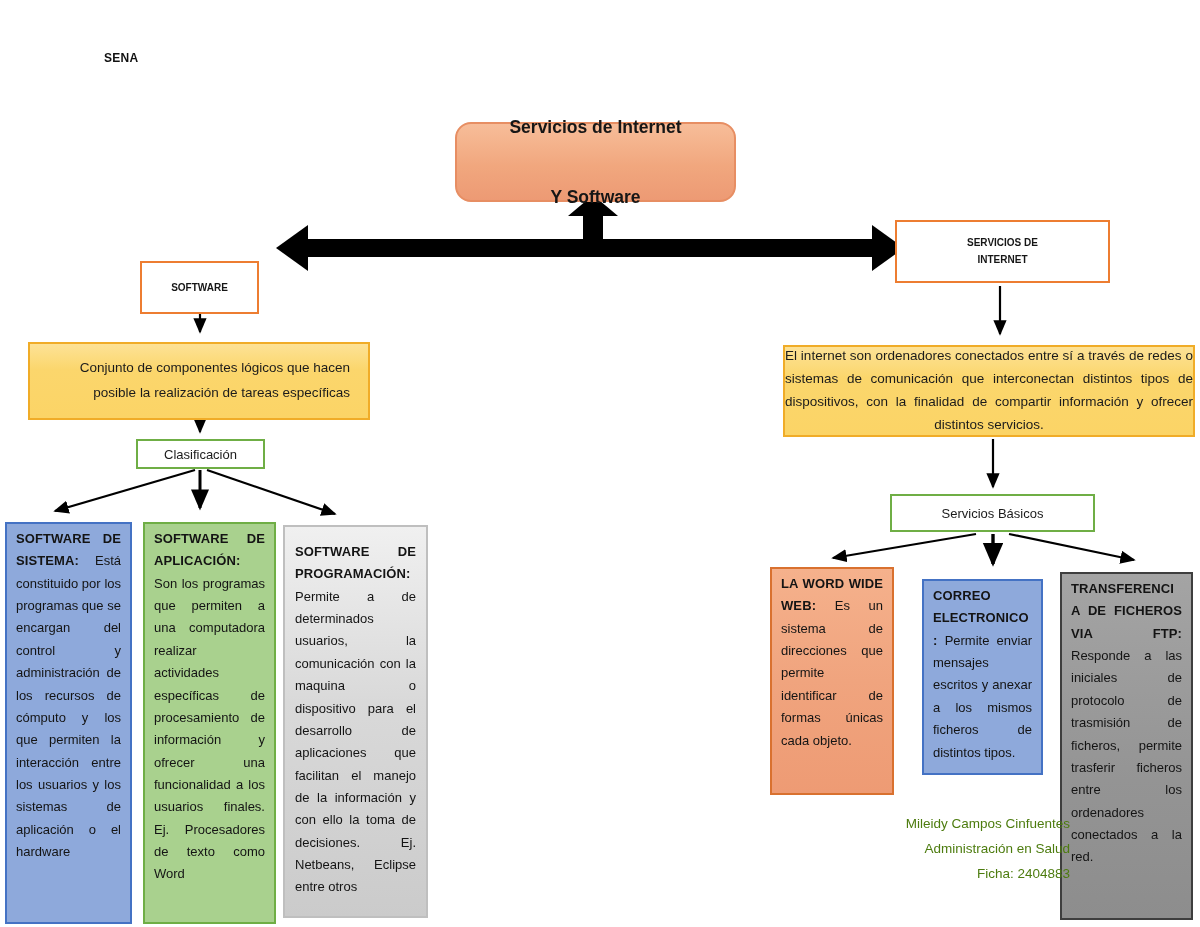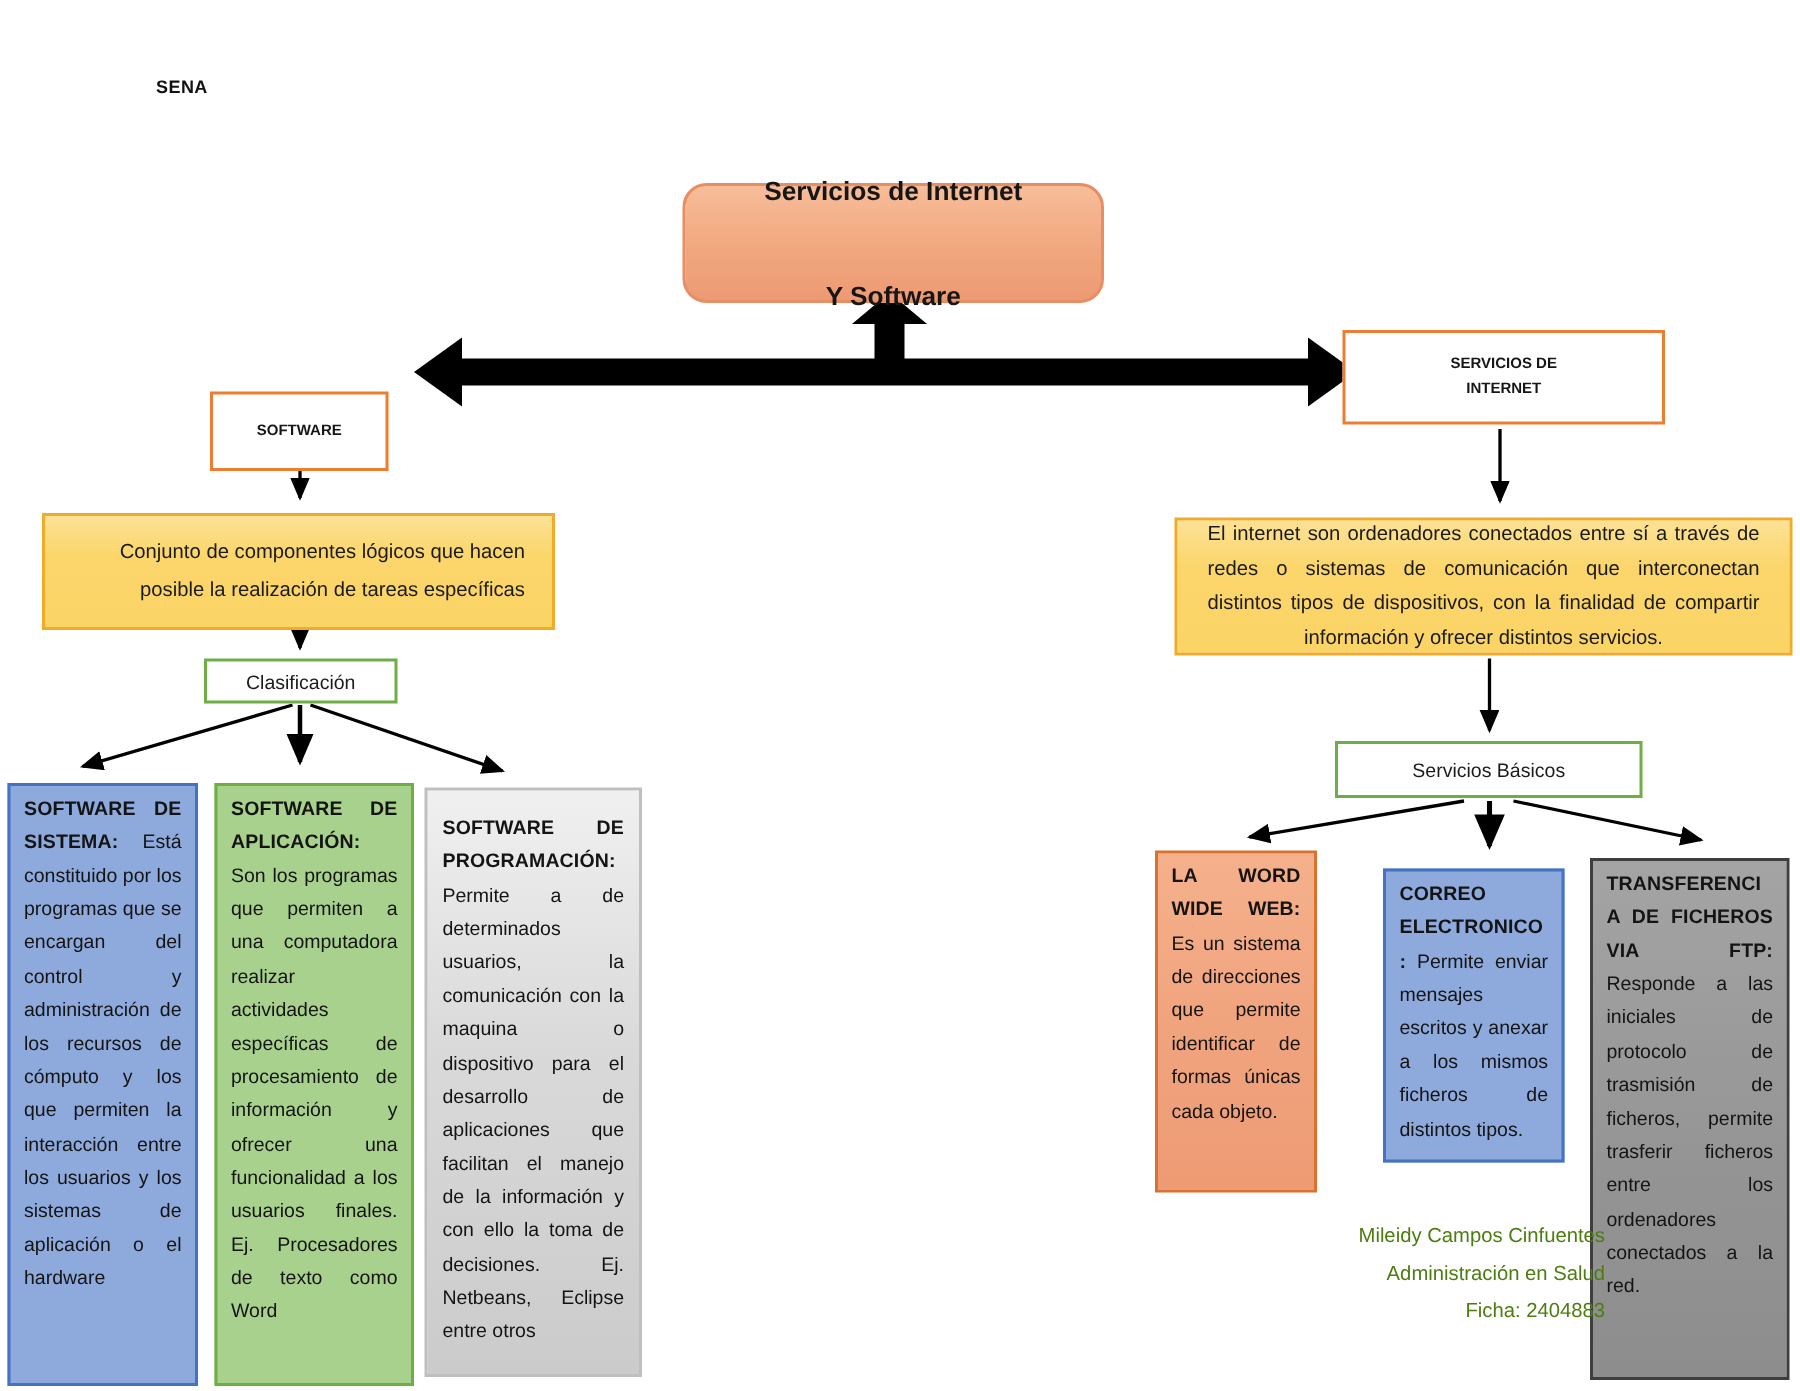--- a/index.html
+++ b/index.html
@@ -22,39 +22,39 @@
   .onode{border:2.5px solid #ED7D31;font-weight:bold;font-size:10px;color:#161616;}
   .software-node{left:140px;top:227px;width:119px;height:53px;margin-top:34px;}
   .internet-node{left:895px;top:220px;width:215px;height:63px;line-height:1.65;flex-direction:column;}
   
   .ydef{
     z-index:2;box-sizing:border-box;border:2px solid #F0AC28;
     background:linear-gradient(180deg,#FDE296 0%,#FBD66C 35%,#FBD466 100%);
     font-size:13.5px;color:#1b1b1b;display:flex;align-items:center;
   }
   .ydef-left{left:28px;top:342px;width:342px;height:78px;padding:6px 18px;text-align:right;line-height:1.85;}
-  .ydef-right{left:783px;top:345px;width:412px;height:92px;padding:6px 20px;text-align:justify;text-align-last:center;line-height:1.7;}
+  .ydef-right{left:783px;top:345px;width:412px;height:92px;padding:6px 0;text-align:justify;text-align-last:center;line-height:1.7;}
   
   .gnode{border:2px solid #6FAE45;font-size:13px;color:#1b1b1b;z-index:2;}
   .clasif{left:136px;top:439px;width:129px;height:30px;}
   .servbas{left:890px;top:494px;width:205px;height:38px;}
   
   .card{z-index:2;box-sizing:border-box;position:absolute;padding:4px 9px;
     font-size:13px;line-height:1.72;color:#141414;text-align:justify;overflow:hidden;
     overflow-wrap:break-word;word-break:break-word;}
   .card b{letter-spacing:.1px;}
   .card-blue{background:#8EA9DB;border:2px solid #4472C4;}
   .card-green{background:#A9D18E;border:2px solid #6FAE45;}
   .card-graylight{background:linear-gradient(180deg,#F0F0F0 0%,#D9D9D9 45%,#CBCBCB 100%);border:2px solid #BFBFBF;}
   .card-salmon{background:linear-gradient(180deg,#F5B18C 0%,#F0A47E 50%,#EE9B74 100%);border:2px solid #D9712F;}
   .card-graydark{background:linear-gradient(180deg,#A4A4A4 0%,#949494 60%,#8D8D8D 100%);border:2px solid #3E3E3E;}
   .c-sistema{left:5px;top:522px;width:127px;height:402px;}
   .c-aplicacion{left:143px;top:522px;width:133px;height:402px;}
   .c-programacion{left:283px;top:525px;width:145px;height:393px;padding:14px 10px;}
-  .c-www{left:770px;top:567px;width:108px;height:228px;}
+  .c-www{left:770px;top:567px;width:124px;height:228px;}
   .c-correo{left:922px;top:579px;width:121px;height:196px;}
   .c-ftp{left:1060px;top:572px;width:133px;height:348px;}
   
   .credits{left:800px;top:812px;width:270px;text-align:right;font-size:13.5px;line-height:1.85;color:#4d7c0f;z-index:2;}
 </style>
 </head>
 <body>
 
 <div id="canvas">
 

